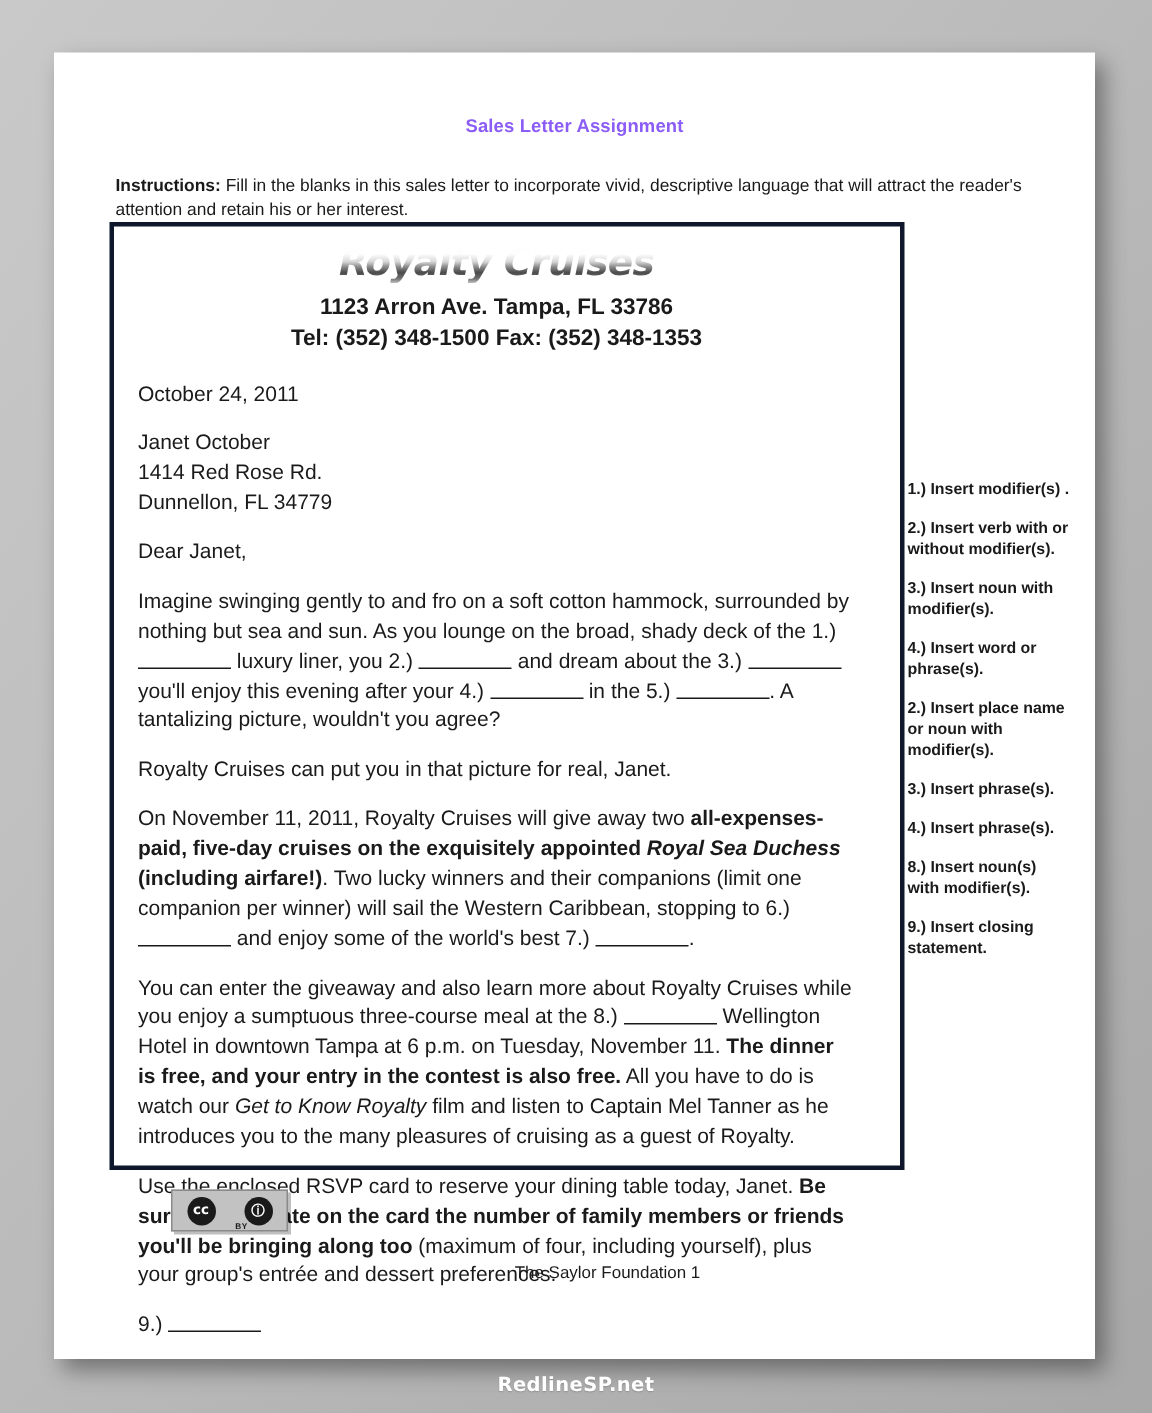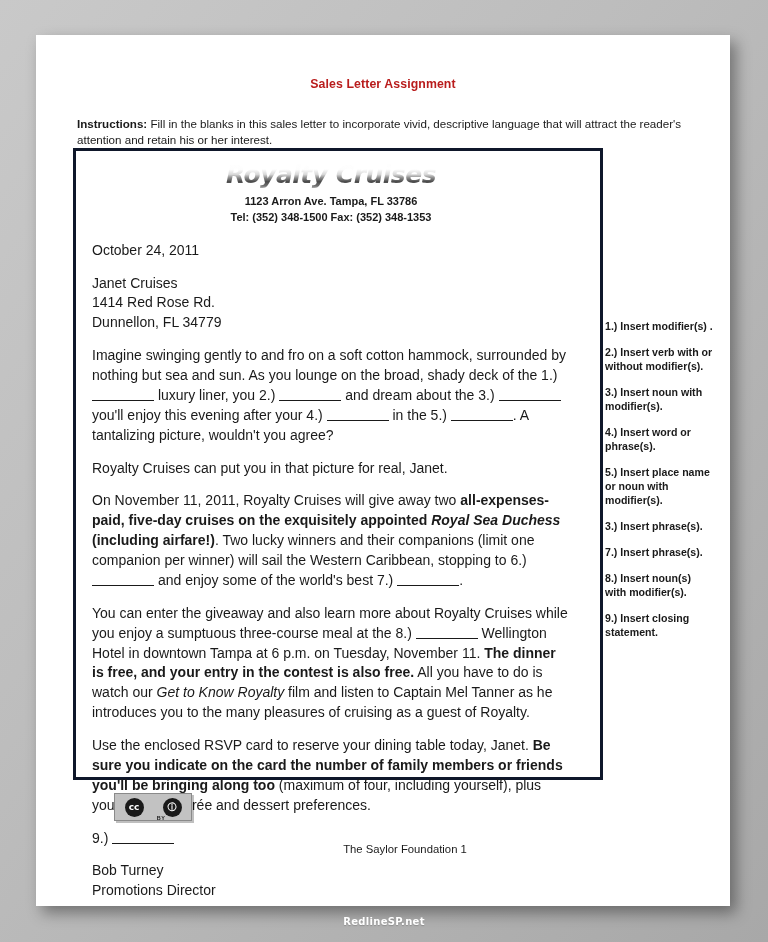--- a/index.html
+++ b/index.html
@@ -39,21 +39,21 @@
     position: absolute;
     left: 0; top: 0; right: 0; bottom: 0;
     padding: 0;
   }
 
   
   .doc-title {
     text-align: center;
     font-size: 12.3px;
     font-weight: bold;
-    color: #b91c1c;
+    color: #8b5cf6;
     margin-top: 42px;
     letter-spacing: .1px;
   }
 
   .instructions {
     margin: 25px 38px 0 41px;
     font-size: 11.6px;
     line-height: 1.38;
     color: #1a1a1a;
   }
@@ -117,21 +117,21 @@
     font-family: "DejaVu Sans", sans-serif;
     font-size: 25px;
     font-weight: bold;
     font-style: italic;
     letter-spacing: -0.5px;
     line-height: 28px;
     color: #9a9a9a;
     white-space: nowrap;
   }
   .letterhead-addr {
-    font-size: 11px;
+    font-size: 15px;
     font-weight: bold;
     color: #1a1a1a;
     line-height: 1.35;
     margin-top: 1px;
   }
 
   
   .letter-body {
     margin: 16px 0 0 8px;
     padding-right: 14px;
@@ -217,21 +217,21 @@
     color: #1a1a1a;
     padding-left: 44px;
   }
 
   
   .watermark {
     position: absolute;
     left: 0; right: 0;
     top: 916px;
     text-align: center;
-    font-size: 10px;
+    font-size: 13px;
     font-weight: bold;
     color: #ffffff;
     letter-spacing: .3px;
     font-family: "DejaVu Sans", sans-serif;
     text-shadow: 0 1px 1px rgba(0,0,0,.18);
   }
 </style>
 </head>
 <body>
 
@@ -256,25 +256,26 @@
           </span>
           <div class="letterhead-addr">1123 Arron Ave. Tampa, FL 33786</div>
           <div class="letterhead-addr">Tel: (352) 348-1500 Fax: (352) 348-1353</div>
         </div>
 
         <div class="letter-body">
 
           <p>October 24, 2011</p>
 
           <p>
-            <span class="addr-line">Janet Cruises</span><br>
+            <span class="addr-line">Janet October</span><br>
             <span class="addr-line">1414 Red Rose Rd.</span><br>
             <span class="addr-line">Dunnellon, FL 34779</span>
           </p>
 
+          <p>Dear  Janet,</p>
 
           <p><span>Imagine swinging gently to and fro on a soft cotton hammock, surrounded by nothing but sea and sun. As you lounge on the broad, shady deck of the 1.) </span><span class="blank"></span><span> luxury liner, you 2.) </span><span class="blank"></span><span> and dream about the 3.) </span><span class="blank"></span><span> you'll enjoy this evening after your 4.) </span><span class="blank"></span><span> in the 5.) </span><span class="blank"></span><span>. A tantalizing picture, wouldn't you agree?</span></p>
 
           <p>Royalty Cruises can put you in that picture for real, Janet.</p>
 
           <p><span>On November 11, 2011, Royalty Cruises will give away two </span><span class="b">all-expenses-paid, five-day cruises on the exquisitely appointed </span><span class="b i">Royal Sea Duchess</span><span class="b"> (including airfare!)</span><span>. Two lucky winners and their companions (limit one companion per winner) will sail the Western Caribbean, stopping to 6.) </span><span class="blank"></span><span> and enjoy some of the world's best 7.) </span><span class="blank"></span><span>.</span></p>
 
 
           <p><span>You can enter the giveaway and also learn more about Royalty Cruises while you enjoy a sumptuous three-course meal at the 8.) </span><span class="blank"></span><span> Wellington Hotel in downtown Tampa at 6 p.m. on Tuesday, November 11. </span><span class="b">The dinner is free, and your entry in the contest is also free.</span><span> All you have to do is watch our </span><span class="i">Get to Know Royalty</span><span> film and listen to Captain Mel Tanner as he introduces you to the many pleasures of cruising as a guest of Royalty.</span></p>
 
@@ -293,23 +294,23 @@
         </div>
       </div>
     </div>
 
     <div class="annotations">
       <div class="ann">1.) Insert modifier(s)
 .</div>
       <div class="ann">2.)  Insert  verb with  or  without modifier(s).</div>
       <div class="ann">3.) Insert noun with modifier(s).</div>
       <div class="ann">4.) Insert word or phrase(s).</div>
-      <div class="ann">5.) Insert place name or noun with modifier(s).</div>
+      <div class="ann">2.) Insert place name or noun with modifier(s).</div>
       <div class="ann">3.) Insert phrase(s).</div>
-      <div class="ann">7.) Insert phrase(s).</div>
+      <div class="ann">4.) Insert phrase(s).</div>
       <div class="ann">8.) Insert noun(s) with modifier(s).</div>
       <div class="ann">9.) Insert closing statement.</div>
     </div>
 
     <div class="cc-badge">
       <span class="cc-circle">cc</span>
       <span class="cc-circle">ⓘ</span>
       <span class="cc-by-label">BY</span>
     </div>
 

